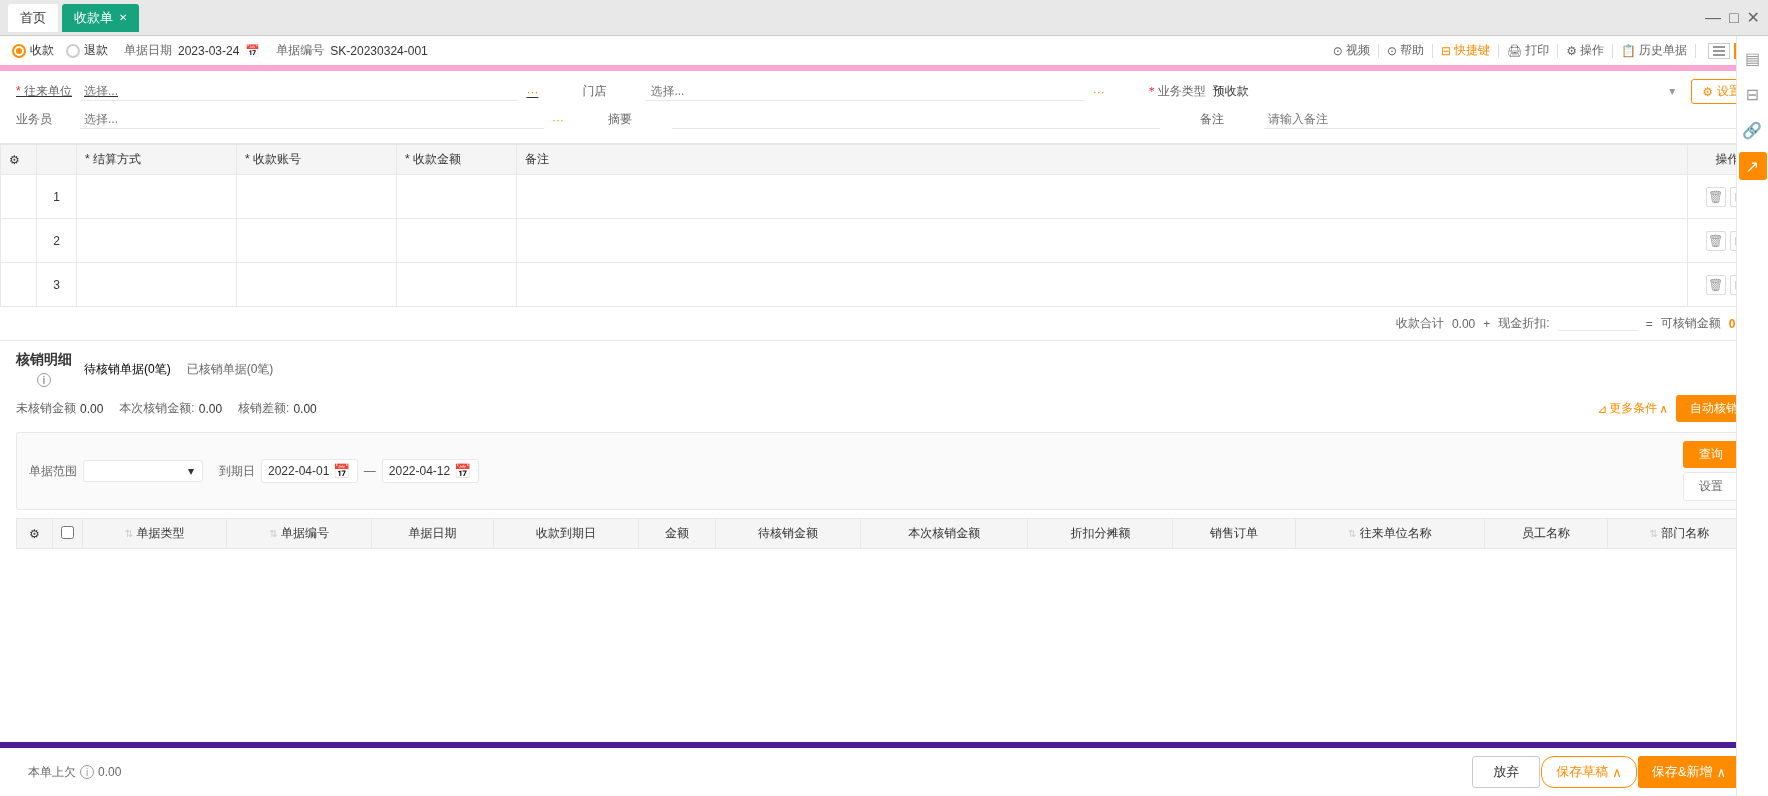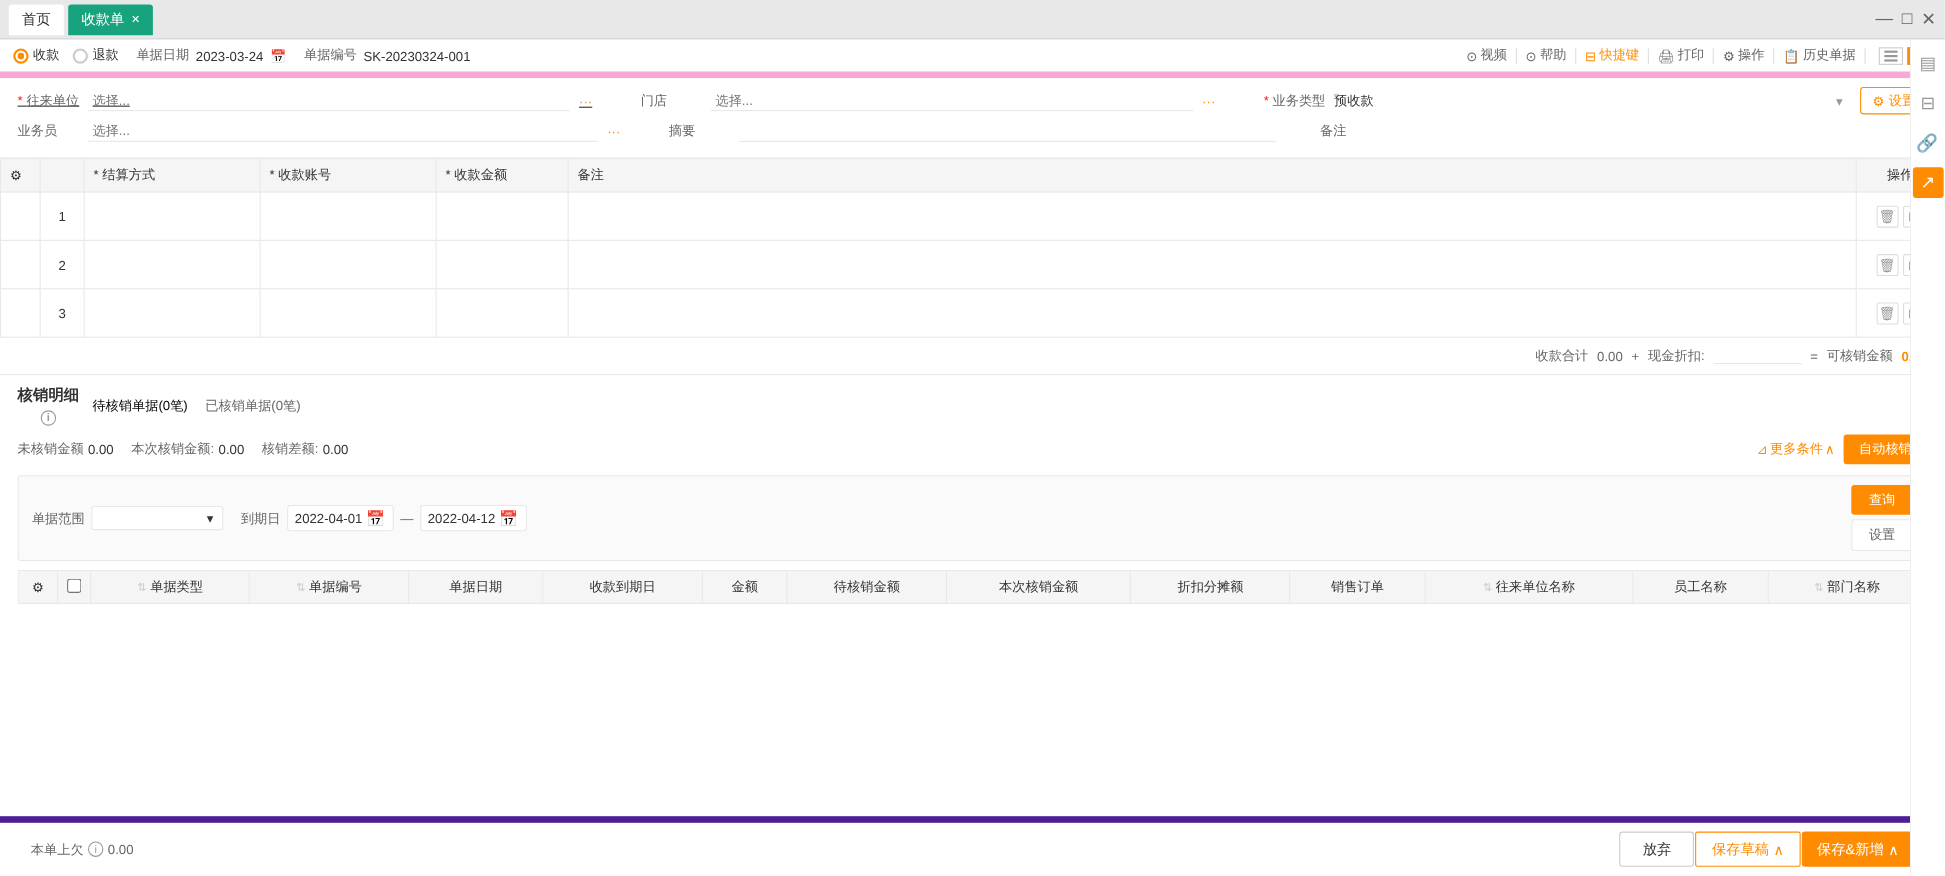--- a/index.html
+++ b/index.html
@@ -103,21 +103,21 @@
     .bottom-table table { width: 100%; border-collapse: collapse; }
     .bottom-table th { background: #f5f5f5; border: 1px solid #e8e8e8; padding: 6px 8px; font-weight: normal; color: #333; white-space: nowrap; font-size: 12px; }
     .sort-icon { color: #ccc; font-size: 10px; }
 
     
     .footer { display: flex; align-items: center; padding: 8px 28px; border-top: 6px solid #4c1d95; background: #fff; gap: 8px; }
     .footer-left { display: flex; align-items: center; gap: 4px; color: #666; }
     .footer-left .info-icon { display: inline-flex; }
     .footer-right { margin-left: auto; display: flex; gap: 1px; }
     .btn-abandon { background: #fff; border: 1px solid #ccc; color: #333; padding: 6px 20px; border-radius: 3px; cursor: pointer; font-size: 13px; }
-    .btn-save-draft { background: #fff; border: 1px solid #ff8c00; color: #ff8c00; padding: 6px 14px; border-radius: 2px; cursor: pointer; font-size: 13px; display: flex; align-items: center; gap: 4px; }
+    .btn-save-draft { background: #fff; border: 1px solid #ff8c00; color: #ff8c00; padding: 6px 14px; border-radius: 13px; cursor: pointer; font-size: 13px; display: flex; align-items: center; gap: 4px; }
     .btn-save-new { background: #ff8c00; border: none; color: #fff; padding: 6px 14px; border-radius: 3px; cursor: pointer; font-size: 13px; display: flex; align-items: center; gap: 4px; }
 
     
     .right-sidebar { position: fixed; right: 0; top: 36px; width: 32px; background: #fff; border-left: 1px solid #e8e8e8; display: flex; flex-direction: column; align-items: center; padding: 8px 0; gap: 8px; height: calc(100vh - 36px); }
     .sidebar-icon { width: 28px; height: 28px; display: flex; align-items: center; justify-content: center; cursor: pointer; color: #999; font-size: 16px; border-radius: 3px; }
     .sidebar-icon.active { background: #ff8c00; color: #fff; }
 
     
     ::-webkit-scrollbar { width: 6px; height: 6px; }
     ::-webkit-scrollbar-track { background: #f0f0f0; }
@@ -220,21 +220,21 @@
         <input class="form-input" type="text" placeholder="选择..." style="">
         <span class="form-dots">···</span>
       </div>
       <div style="width:40px;"></div>
       <div class="form-field" style="flex:2;">
         <span class="form-field-label">门店</span>
         <input class="form-input" type="text" placeholder="选择..." style="">
         <span class="form-dots">···</span>
       </div>
       <div style="width:40px;"></div>
-      <div class="form-select-field" style="flex:2;">
+      <div class="form-select-field" style="flex:2;font-family:Liberation Serif, serif;">
         <span class="form-field-label required">业务类型</span>
         <span class="form-select-value">预收款</span>
         <span class="form-select-arrow" style="margin-left:auto;">▾</span>
       </div>
       <div style="width:16px;"></div>
       <button class="settings-btn">
         <span>⚙</span>
         <span>设置</span>
       </button>
     </div>
@@ -245,20 +245,21 @@
         <span class="form-dots">···</span>
       </div>
       <div style="width:40px;"></div>
       <div class="form-field" style="flex:2;">
         <span class="form-field-label">摘要</span>
         <input class="form-input" type="text" style="">
       </div>
       <div style="width:40px;"></div>
       <div class="form-field" style="flex:2;">
         <span class="form-field-label">备注</span>
+        <input class="form-input" type="text" placeholder="请输入备注" style="">
       </div>
     </div>
   </div>
 
   <div class="table-area">
     <table class="data-table">
       <colgroup>
         <col style="width:36px;">
         <col style="width:36px;">
         <col style="width:160px;">

